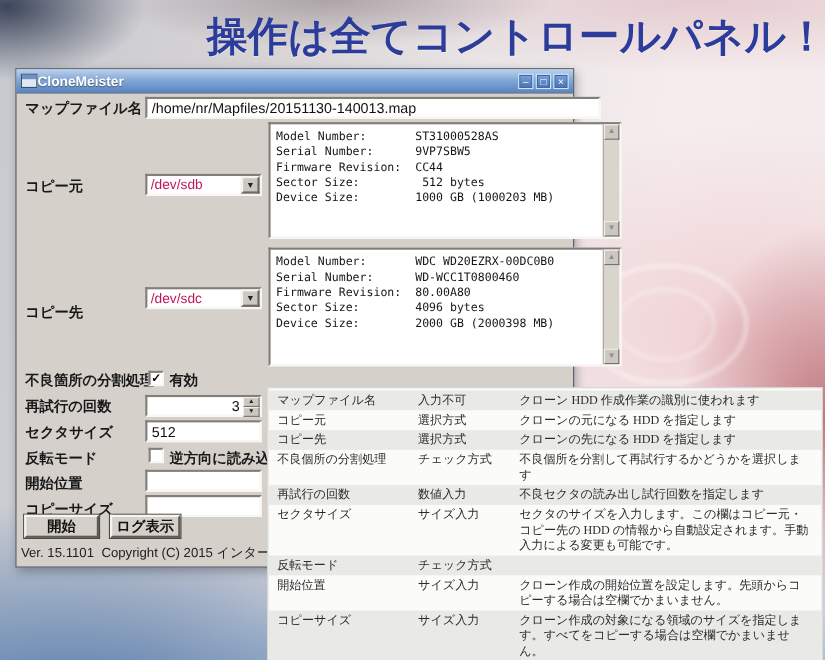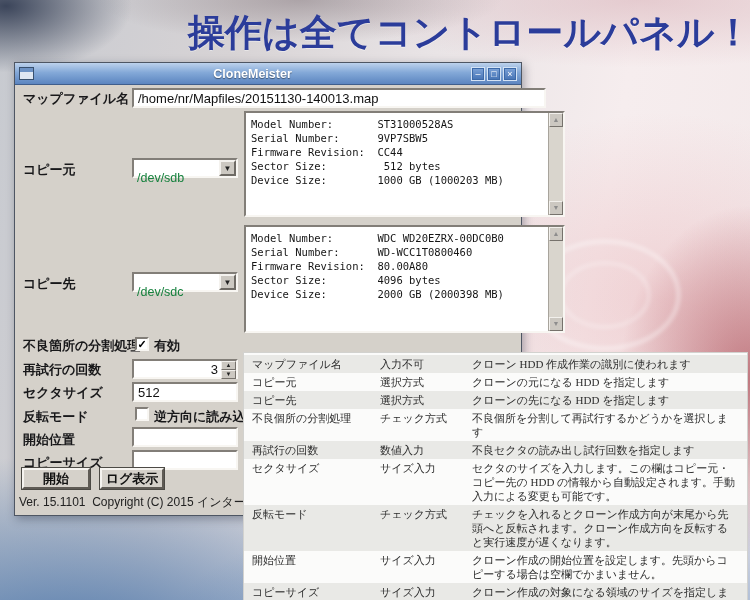--- a/index.html
+++ b/index.html
@@ -34,36 +34,36 @@
     box-shadow:2px 3px 9px rgba(20,30,50,0.35); z-index:3;
   }
   .titlebar{
     position:absolute; left:0; top:0; right:0; height:22px;
     background:linear-gradient(to bottom,#bdd2ec 0%,#84a9d8 45%,#5b85c0 100%);
     border-bottom:1px solid #3f5e8c; display:flex; align-items:center; padding:0 4px;
   }
   .win-icon{ width:15px; height:13px; background:#dfe7f2; border:1px solid #38506e;
     display:inline-block; position:relative; }
   .win-icon::before{ content:""; position:absolute; left:0; top:0; right:0; height:4px; background:#6d92c4; }
-  .titlebar-text{ flex:1; text-align:center; color:#fff; font-weight:bold; font-size:12.5px;
+  .titlebar-text{ flex:1; color:#fff; font-weight:bold; font-size:12.5px;
     text-shadow:0 1px 1px rgba(0,0,0,0.45); }
   .win-btns{ display:flex; gap:2px; }
   .wbtn{ width:14px; height:14px; background:linear-gradient(#7da3d8,#4472b4);
     border:1px solid #d3e2f4; box-shadow:inset 0 0 0 1px #3c69a8;
     color:#fff; font-size:9px; line-height:12px; text-align:center; cursor:pointer; }
 
   .flabel{ position:absolute; font-size:13px; font-weight:bold; color:#18181a; white-space:nowrap; }
 
   .sunken{ background:#fff; border:2px solid; border-color:#827e78 #f8f6f2 #f8f6f2 #827e78; }
   .text-input{ position:absolute; font-size:13px; color:#111; padding:0 4px;
     font-family:"Liberation Sans", sans-serif; outline:none; height:20px; }
   .num{ }
 
   .combo{ position:absolute; width:106px; height:20px; display:flex; }
-  .combo-value{ flex:1; font-size:12.5px; color:#15803d; padding:11px 3px; overflow:hidden; white-space:nowrap; }
+  .combo-value{ flex:1; font-size:12.5px; color:#be185d; padding:1px 3px; overflow:hidden; white-space:nowrap; }
   .combo-btn{ width:17px; background:#ccc8c1; border:2px solid; border-color:#f4f2ee #6e6a64 #6e6a64 #f4f2ee;
     display:flex; align-items:center; justify-content:center; font-size:8px; color:#222; cursor:pointer; }
 
   .infobox{ position:absolute; width:321px; display:flex; }
   .info-text{ flex:1; font-family:"DejaVu Sans Mono", monospace; font-size:10.5px;
     line-height:14px; color:#151515; padding:4px 2px 0 5px; white-space:pre; overflow:hidden; }
   .scrollbar{ width:15px; background:#d9d5cd; border-left:1px solid #a8a49c;
     display:flex; flex-direction:column; justify-content:space-between; }
   .sb-btn{ height:14px; background:#ccc8c1; border:1px solid; border-color:#f2f0ec #76726c #76726c #f2f0ec;
     font-size:7px; color:#8d8d8d; text-align:center; line-height:12px; cursor:pointer; }
@@ -133,21 +133,21 @@
 Firmware Revision:  CC44
 Sector Size:         512 bytes
 Device Size:        1000 GB (1000203 MB)</span>
       <span class="scrollbar">
         <span class="sb-btn"><span>▲</span></span>
         <span class="sb-btn"><span>▼</span></span>
       </span>
     </div>
 
     <span class="flabel" style="left:8px; top:212px;">コピー先</span>
-    <div class="combo sunken" style="left:117px; top:209px;">
+    <div class="combo sunken" style="left:117px; top:198px;">
       <span class="combo-value">/dev/sdc</span>
       <span class="combo-btn">
           <span>▼</span>
         </span>
     </div>
 
     <div class="infobox sunken" style="left:229px; top:162px; height:108px;">
       <span class="info-text">Model Number:       WDC WD20EZRX-00DC0B0
 Serial Number:      WD-WCC1T0800460
 Firmware Revision:  80.00A80
@@ -218,21 +218,20 @@
       <div>不良セクタの読み出し試行回数を指定します</div>
     </div>
     <div class="ht-row">
       <div>セクタサイズ</div>
       <div>サイズ入力</div>
       <div>セクタのサイズを入力します。この欄はコピー元・コピー先の HDD の情報から自動設定されます。手動入力による変更も可能です。</div>
     </div>
     <div class="ht-row alt">
       <div>反転モード</div>
       <div>チェック方式</div>
-      <div>チェックを入れるとクローン作成方向が末尾から先頭へと反転されます。クローン作成方向を反転すると実行速度が遅くなります。</div>
     </div>
     <div class="ht-row">
       <div>開始位置</div>
       <div>サイズ入力</div>
       <div>クローン作成の開始位置を設定します。先頭からコピーする場合は空欄でかまいません。</div>
     </div>
     <div class="ht-row alt">
       <div>コピーサイズ</div>
       <div>サイズ入力</div>
       <div>クローン作成の対象になる領域のサイズを指定します。すべてをコピーする場合は空欄でかまいません。</div>

